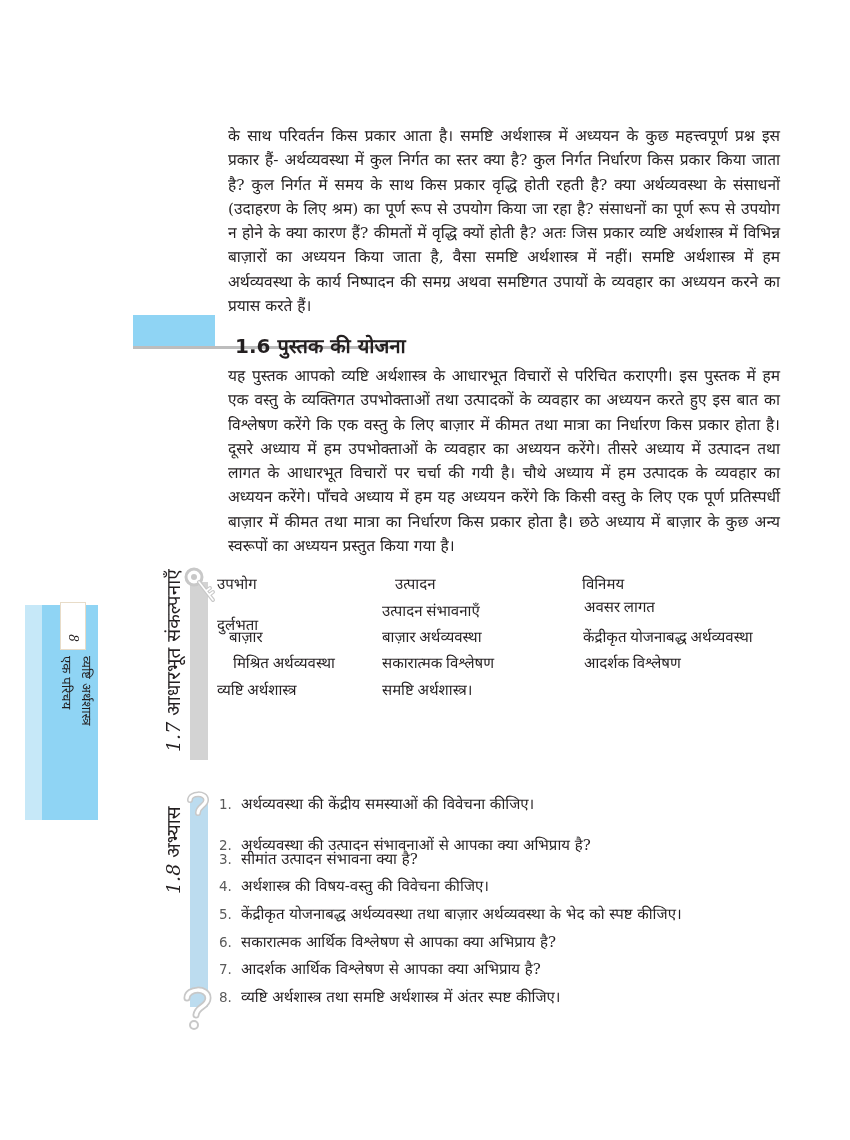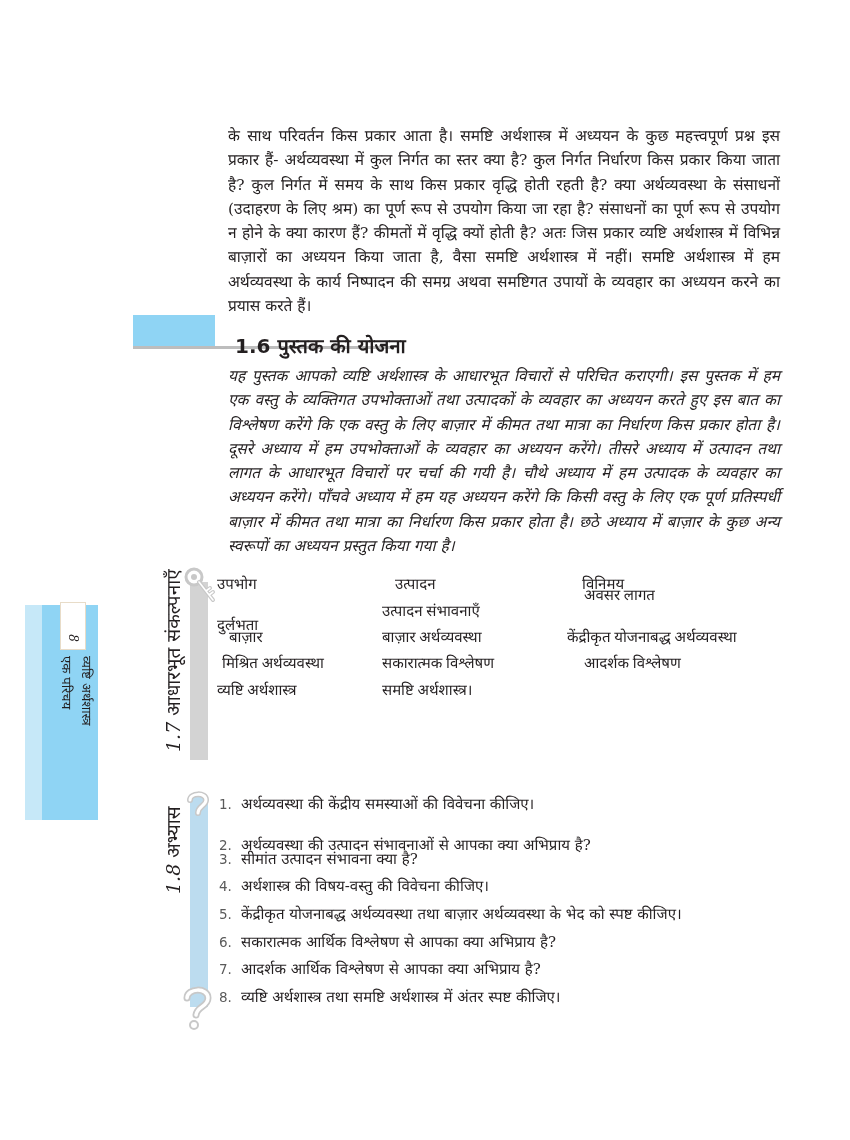--- a/index.html
+++ b/index.html
@@ -6,21 +6,21 @@
   body {
     width: 850px; height: 1140px; background: #ffffff; position: relative; overflow: hidden;
     font-family: "DejaVu Serif", "Liberation Serif", serif; color: #231f20;
   }
   .para {
     position: absolute; left: 216px; width: 552px;
     font-size: 15.5px; line-height: 24.3px; text-align: justify; text-align-last: left;
     margin: 12px;
   }
   #intro-para { top: 112px; }
-  #plan-para { top: 352px; font-style: italic; }
+  #plan-para { top: 352px; }
 
   .heading-bar {
     position: absolute; left: 133px; top: 315px; width: 82px; height: 31px;
     background: #8fd4f4;
   }
   .heading-underline {
     position: absolute; left: 133px; top: 346px; width: 258px; height: 3px; background: #bdbdbd;
   }
   .heading-title {
     position: absolute; left: 219px; top: 314px; font-size: 20px; font-weight: bold;
@@ -100,32 +100,32 @@
   <circle cx="11" cy="11" r="8" fill="#fff" stroke="#c8c8c8" stroke-width="3"></circle>
   <circle cx="11" cy="11" r="3" fill="#c8c8c8"></circle>
   <path d="M16 16 L30 34 M23 25 L27 22 M26 29 L30 26" stroke="#c8c8c8" stroke-width="4" fill="none" stroke-linecap="round"></path>
   <path d="M16 16 L30 34 M23 25 L27 22 M26 29 L30 26" stroke="#fff" stroke-width="1.6" fill="none" stroke-linecap="round"></path>
 </svg>
 
 <div class="concepts-grid">
   <div class="concept-item" style="left:0;top:0">उपभोग</div>
   <div class="concept-item" style="left:0;top:41px">दुर्लभता</div>
   <div class="concept-item" style="left:12px;top:53px">बाज़ार</div>
-  <div class="concept-item" style="left:5px;top:79px">मिश्रित अर्थव्यवस्था</div>
+  <div class="concept-item" style="left:16px;top:79px">मिश्रित अर्थव्यवस्था</div>
   <div class="concept-item" style="left:0;top:106px">व्यष्टि अर्थशास्त्र</div>
 
   <div class="concept-item" style="left:178px;top:0">उत्पादन</div>
   <div class="concept-item" style="left:165px;top:27px">उत्पादन संभावनाएँ</div>
   <div class="concept-item" style="left:165px;top:53px">बाज़ार अर्थव्यवस्था</div>
   <div class="concept-item" style="left:165px;top:79px">सकारात्मक विश्लेषण</div>
   <div class="concept-item" style="left:165px;top:106px">समष्टि अर्थशास्त्र।</div>
 
   <div class="concept-item" style="left:365px;top:0">विनिमय</div>
-  <div class="concept-item" style="left:367px;top:11px">अवसर लागत</div>
-  <div class="concept-item" style="left:350px;top:53px">केंद्रीकृत योजनाबद्ध अर्थव्यवस्था</div>
+  <div class="concept-item" style="left:367px;top:23px">अवसर लागत</div>
+  <div class="concept-item" style="left:366px;top:53px">केंद्रीकृत योजनाबद्ध अर्थव्यवस्था</div>
   <div class="concept-item" style="left:367px;top:79px">आदर्शक विश्लेषण</div>
 </div>
 
 <div class="exercise-bar"></div>
 <div class="exercise-label">
   <span class="num">1.8</span>
   <span>अभ्यास</span>
 </div>
 <svg class="q-icon-top" viewBox="0 0 26 34">
   <path d="M5 10 C5 3 21 2 21 10 C21 16 13 16 13 23" stroke="#c8c8c8" stroke-width="6" fill="none" stroke-linecap="round"></path>

